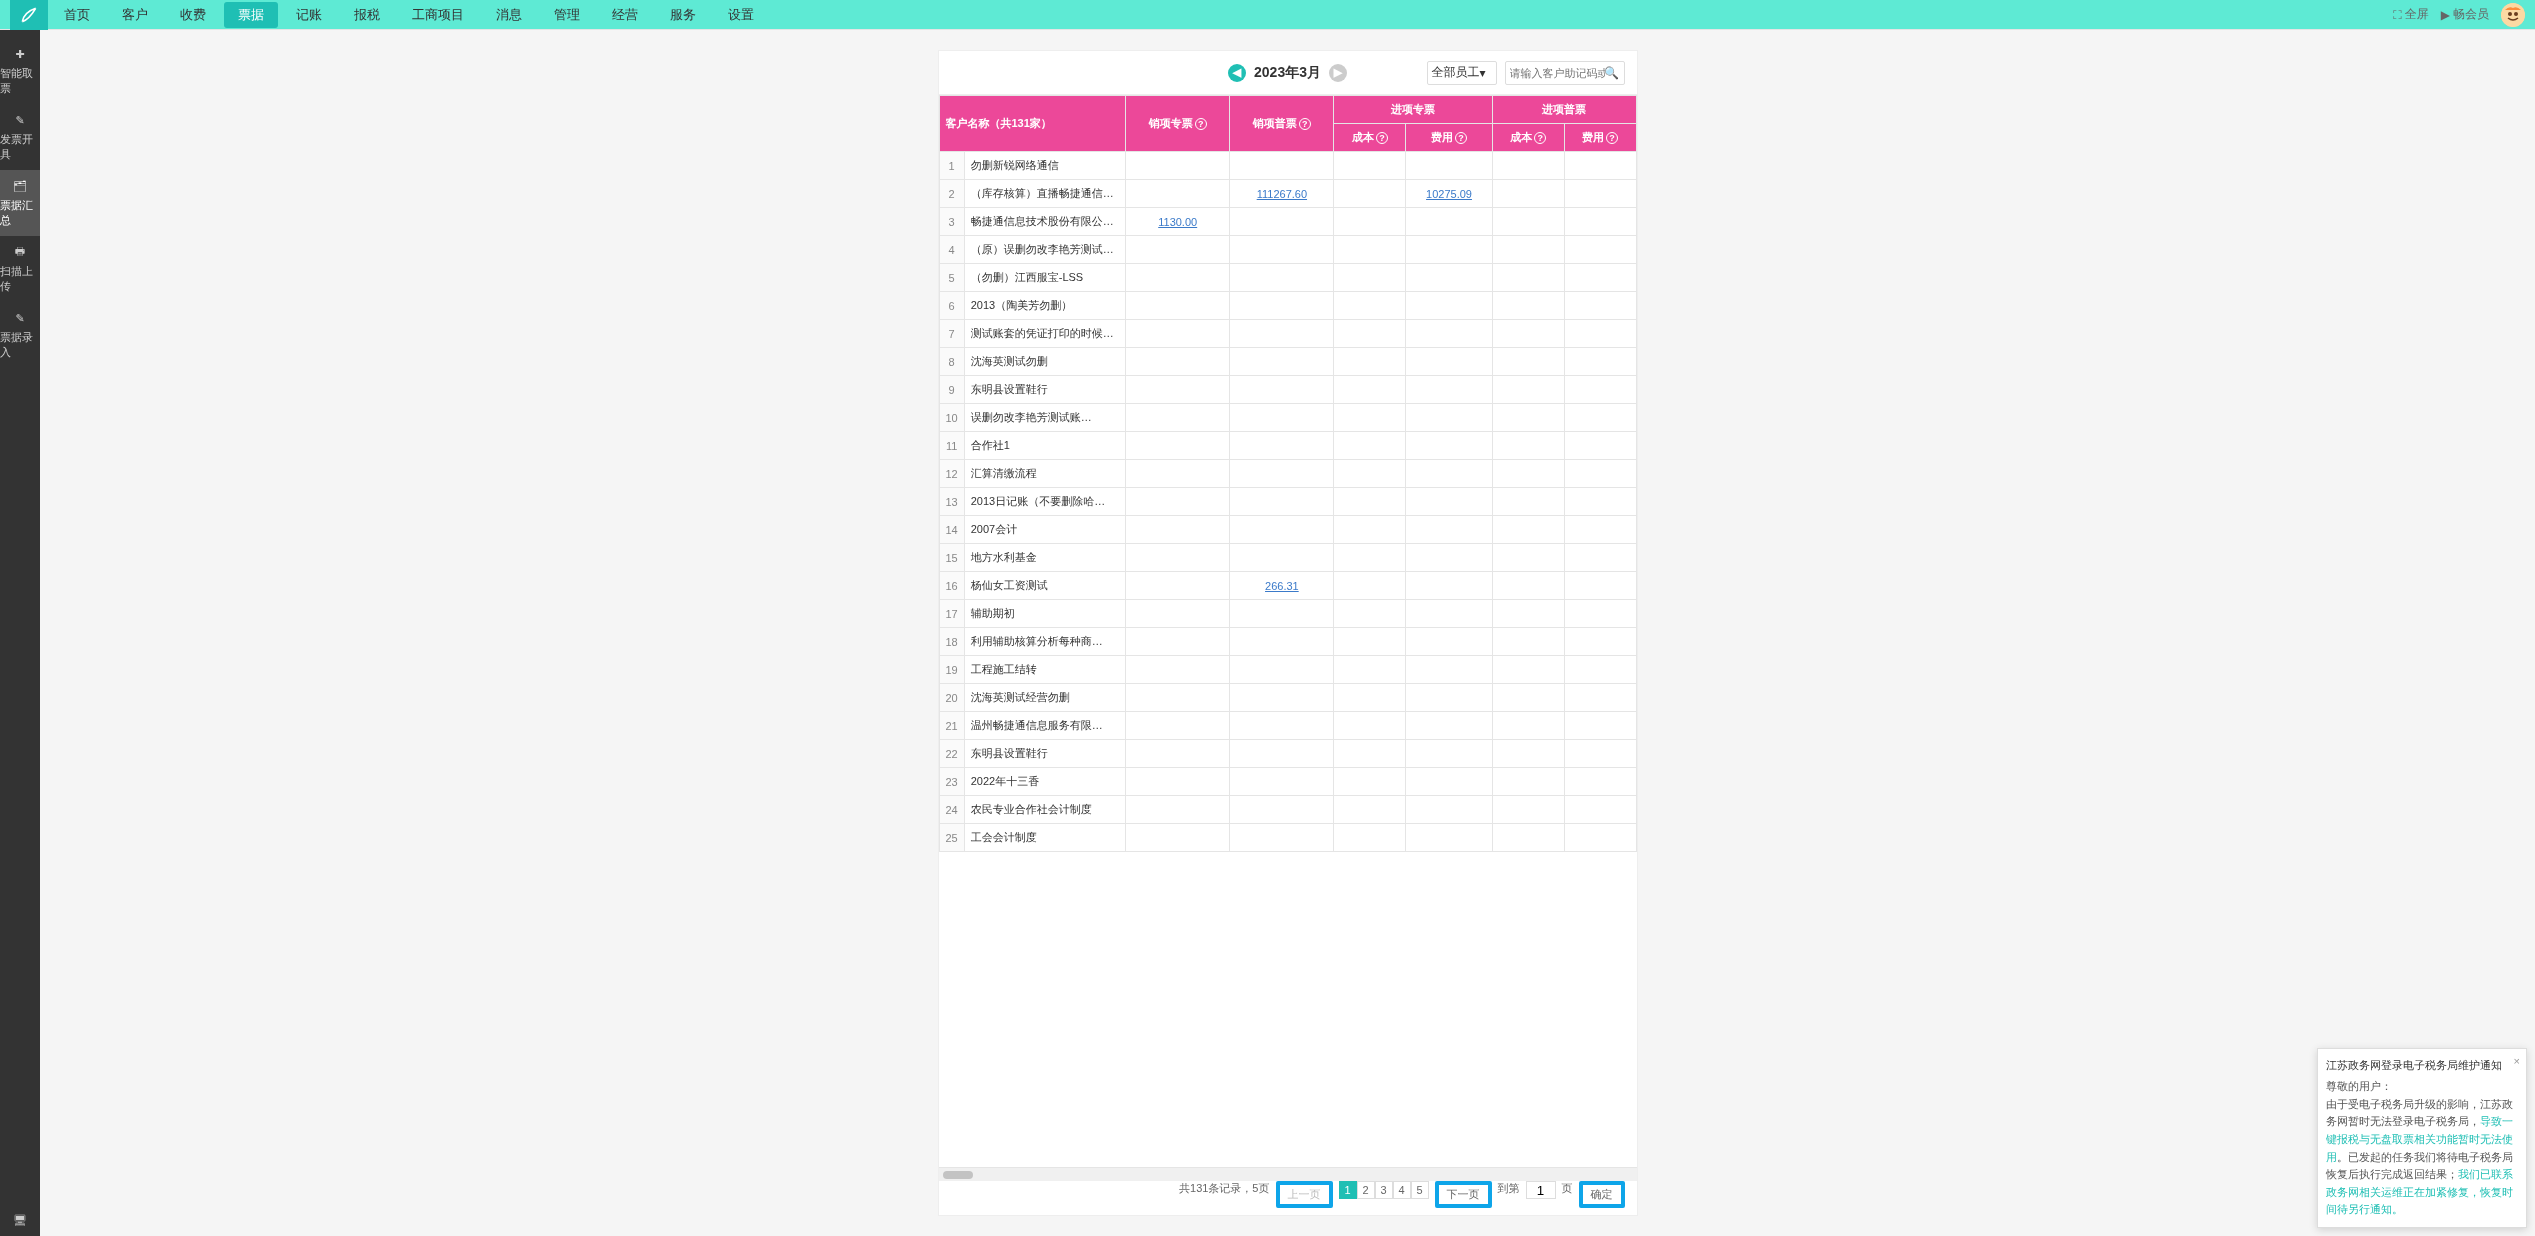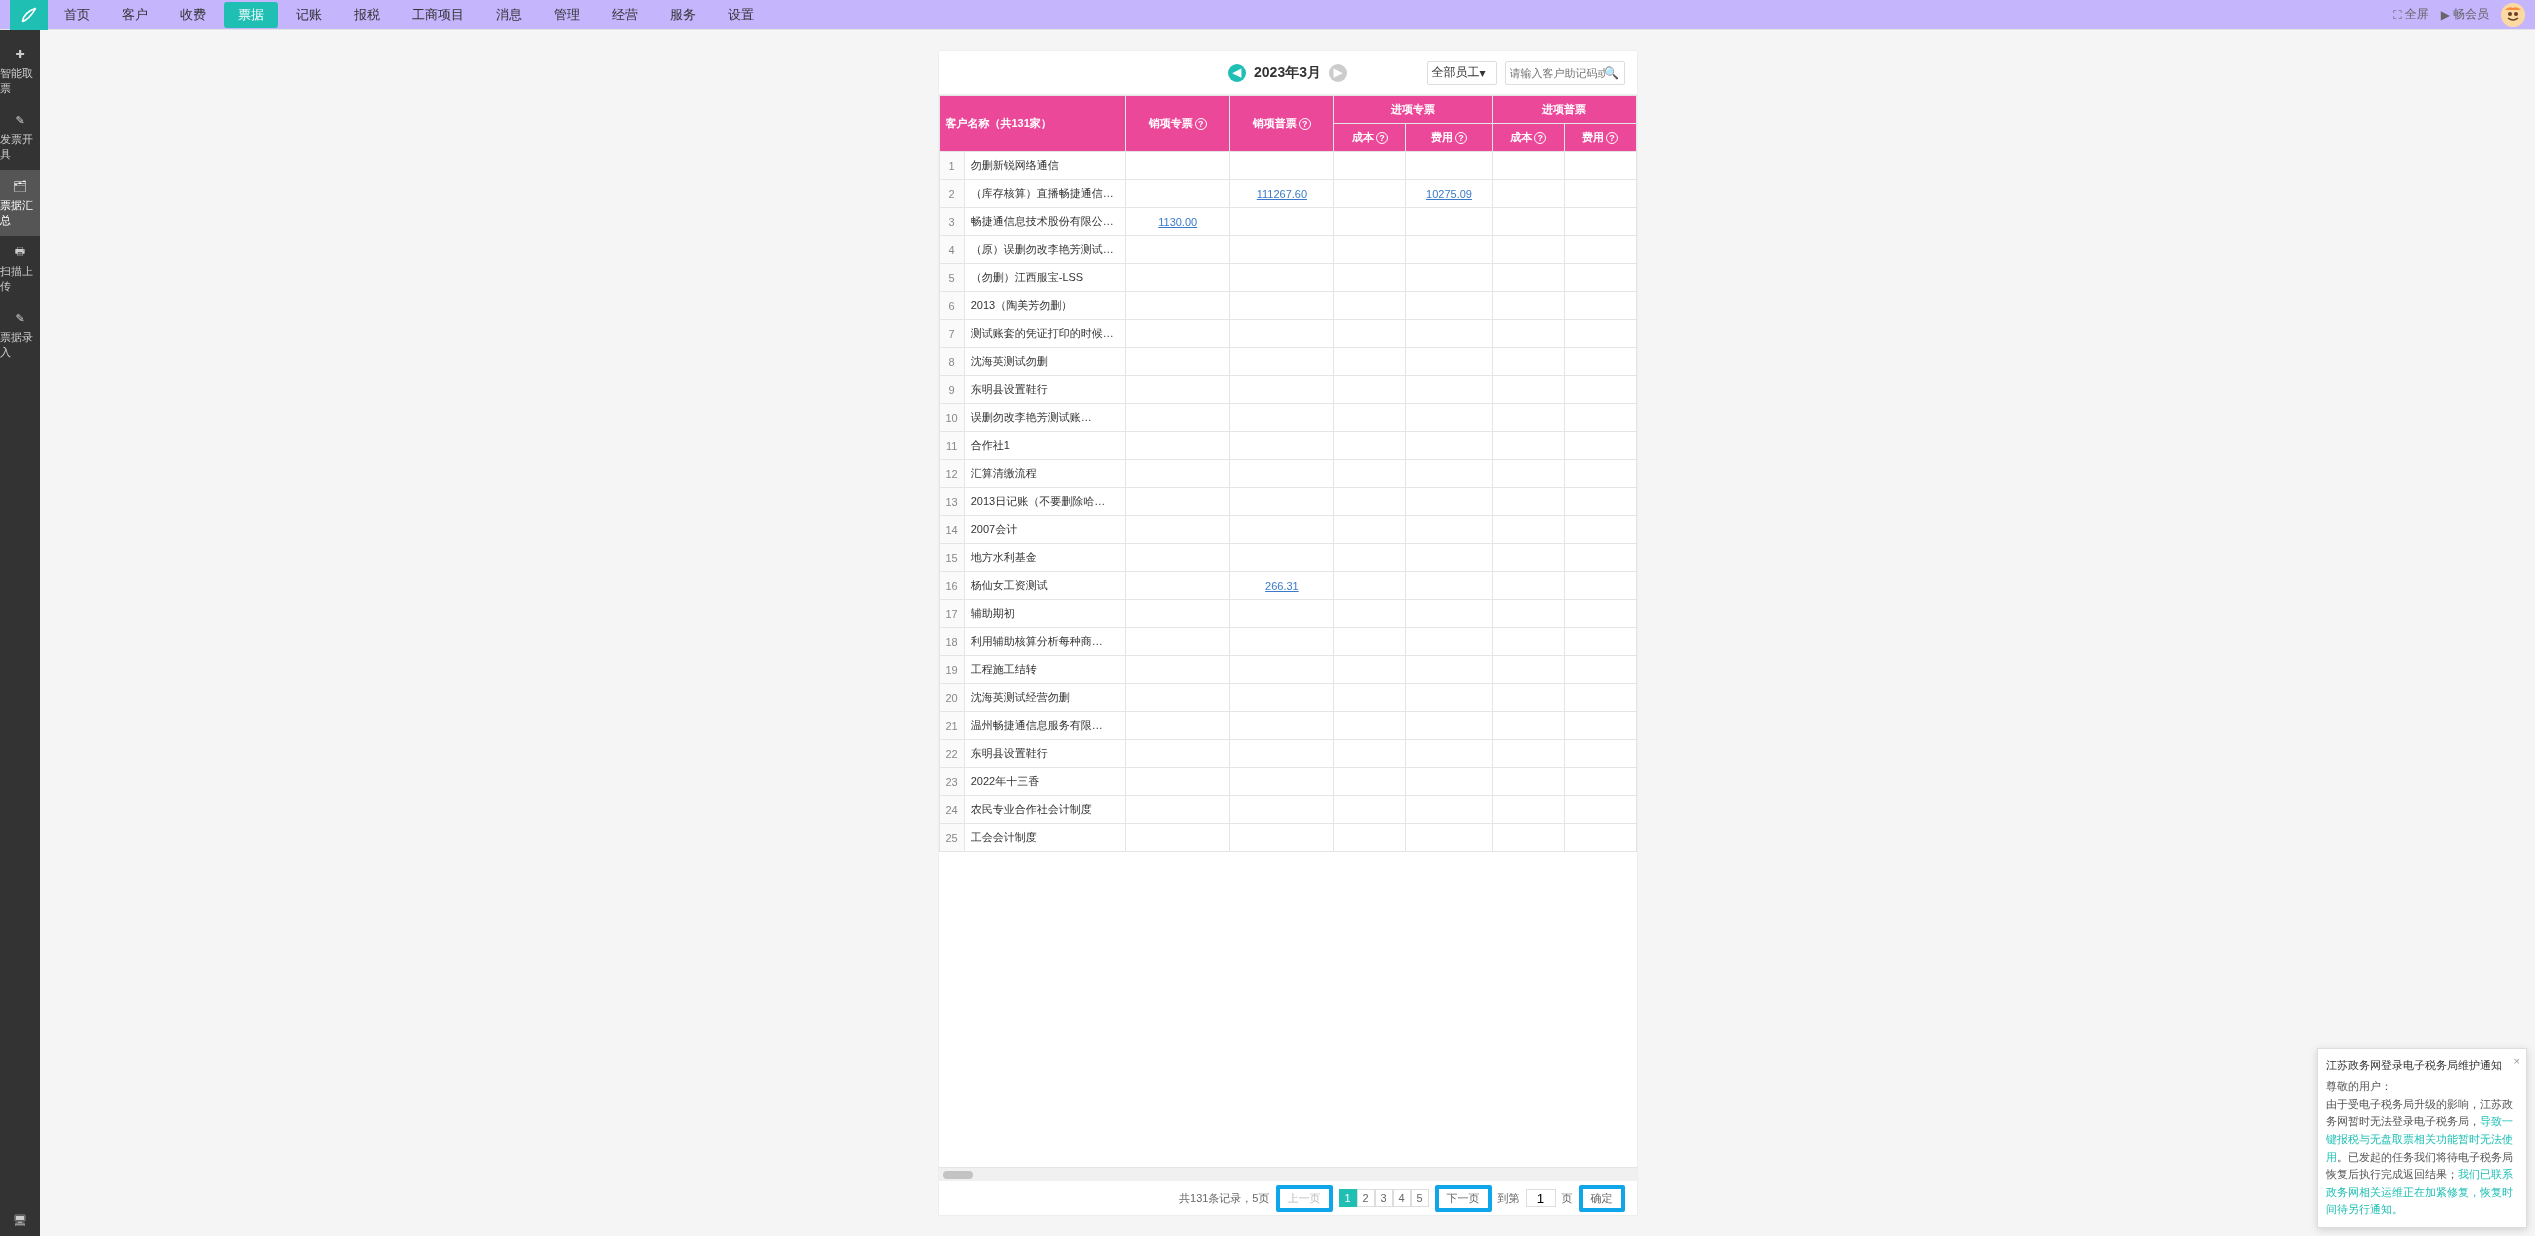--- a/index.html
+++ b/index.html
@@ -1,17 +1,17 @@
 <!DOCTYPE html>
 <html><head>
 <meta charset="utf-8">
 <style>
 * { margin: 0; padding: 0; box-sizing: border-box; }
 body { font-family: "Microsoft YaHei", Arial, sans-serif; font-size: 12px; background: #fff; color: #333; overflow: hidden; }
-.top-nav { height: 30px; background: #c4b5fd; border-bottom: 1px solid #e5e5e5; display: flex; align-items: center; padding: 0 10px; }
+.top-nav { height: 30px; background: #5eead4; border-bottom: 1px solid #e5e5e5; display: flex; align-items: center; padding: 0 10px; }
 .logo-area { width: 38px; height: 30px; background: #1fbfb4; display: flex; align-items: center; justify-content: center; }
 .logo-area svg { width: 20px; height: 20px; }
 .nav-items { display: flex; flex: 1; }
 .nav-item { padding: 4px 14px; margin: 0 2px; cursor: pointer; color: #333; font-size: 13px; border-radius: 3px; }
 .nav-item.active { background: #1fbfb4; color: #fff; }
 .top-right { display: flex; align-items: center; gap: 12px; color: #666; }
 .top-right-item { display: flex; align-items: center; gap: 3px; cursor: pointer; }
 .avatar { width: 24px; height: 24px; background: #fbd59e; border-radius: 50%; display: flex; align-items: center; justify-content: center; overflow:hidden; }
 .layout { display: flex; height: calc(100vh - 30px); }
 .sidebar { width: 40px; background: #333; color: #fff; display: flex; flex-direction: column; align-items: center; padding-top: 8px; }
@@ -32,21 +32,21 @@
 table { border-collapse: collapse; width: 100%; }
 th, td { border: 1px solid #e5e5e5; padding: 6px 6px; font-size: 11px; text-align: center; white-space: nowrap; }
 th { background: #ec4899; color: #fff; font-weight: bold; }
 th.name-col, td.name-col { text-align: left; }
 td.name-col { max-width: 110px; overflow: hidden; text-overflow: ellipsis; }
 td.idx { width: 24px; background: #fafafa; color: #888; }
 td a { color: #3b7ac9; text-decoration: underline; cursor: pointer; }
 .help { display: inline-block; width: 12px; height: 12px; border: 1px solid #fff; border-radius: 50%; font-size: 9px; line-height: 10px; text-align: center; margin-left: 2px; }
 .scrollbar-x { height: 14px; background: #f0f0f0; border-top: 1px solid #e5e5e5; position: relative; }
 .scrollbar-x::after { content:''; position:absolute; left:4px; top:3px; width:30px; height:8px; background:#c3c3c3; border-radius:4px; }
-.pager { height: 34px; display: flex; align-items: center; justify-content: flex-end; gap: 6px; padding: 0 12px; color: #666; font-size: 11px; }
+.pager { height: 34px; display: flex; align-items: flex-start; justify-content: flex-end; gap: 6px; padding: 0 12px; color: #666; font-size: 11px; }
 .pager .page-btn { padding: 2px 8px; border: 4px solid #0ea5e9; border-radius: 2px; cursor: pointer; background: #fff; }
 .pager .page-btn.disabled { color: #bbb; cursor: default; }
 .pager .page-num { width: 18px; height: 18px; display: inline-flex; align-items: center; justify-content: center; border: 1px solid #ddd; cursor: pointer; }
 .pager .page-num.active { background: #1fbfb4; color: #fff; border-color: #1fbfb4; }
 .pager input { width: 30px; height: 18px; border: 1px solid #ddd; text-align: center; }
 .notify { position: fixed; right: 8px; bottom: 8px; width: 210px; background: #fff; border: 1px solid #ddd; box-shadow: 0 2px 8px rgba(0,0,0,.15); padding: 8px; font-size: 11px; line-height: 1.6; color: #555; }
 .notify .close { position: absolute; right: 6px; top: 4px; cursor: pointer; color: #999; }
 .notify .title { color: #333; margin-bottom: 4px; }
 .notify .highlight { color: #1fbfb4; }
 </style>

